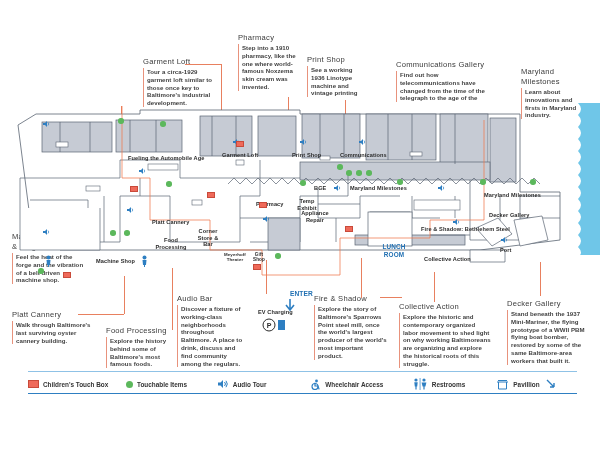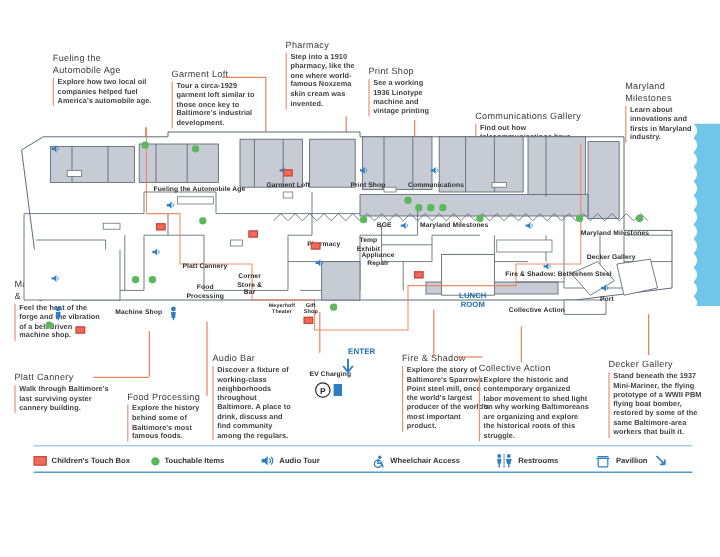--- a/index.html
+++ b/index.html
@@ -55,42 +55,37 @@
   
   .footer{position:absolute;left:0;top:396px;width:600px;height:68px;background:#fff;}
 
   .water{position:absolute;right:0;top:103px;width:22px;height:152px;}
 </style>
 </head>
 <body>
 
 <div class="page">
 
-  <div class="callout" style="left:44px;top:44px;width:84px;">
-    <div class="c-title">Fueling the
-Automobile Age</div>
-    <div class="c-body">Explore how two local oil companies helped fuel America's automobile age.</div>
-  </div>
 
   <div class="callout" style="left:143px;top:57px;width:78px;">
     <div class="c-title">Garment Loft</div>
     <div class="c-body">Tour a circa-1929 garment loft similar to those once key to Baltimore's industrial development.</div>
   </div>
 
   <div class="callout" style="left:238px;top:33px;width:62px;">
     <div class="c-title">Pharmacy</div>
     <div class="c-body">Step into a 1910 pharmacy, like the one where world-famous Noxzema skin cream was invented.</div>
   </div>
 
   <div class="callout" style="left:307px;top:55px;width:58px;">
     <div class="c-title">Print Shop</div>
     <div class="c-body">See a working 1936 Linotype machine and vintage printing</div>
   </div>
 
-  <div class="callout" style="left:396px;top:60px;width:92px;margin-top:32px;">
+  <div class="callout" style="left:396px;top:60px;width:92px;">
     <div class="c-title">Communications Gallery</div>
     <div class="c-body">Find out how telecommunications have changed from the time of the telegraph to the age of the</div>
   </div>
 
   <div class="callout" style="left:521px;top:67px;width:64px;">
     <div class="c-title">Maryland Milestones</div>
     <div class="c-body">Learn about innovations and firsts in Maryland industry.</div>
   </div>
 
   <div class="callout" style="left:12px;top:232px;width:72px;">
@@ -107,21 +102,21 @@
   <div class="callout" style="left:106px;top:326px;width:66px;">
     <div class="c-title">Food Processing</div>
     <div class="c-body">Explore the history behind some of Baltimore's most famous foods.</div>
   </div>
 
   <div class="callout" style="left:177px;top:294px;width:68px;">
     <div class="c-title">Audio Bar</div>
     <div class="c-body">Discover a fixture of working-class neighborhoods throughout Baltimore. A place to drink, discuss and find community among the regulars.</div>
   </div>
 
-  <div class="callout" style="left:335px;top:294px;width:74px;">
+  <div class="callout" style="left:314px;top:294px;width:74px;">
     <div class="c-title">Fire &amp; Shadow</div>
     <div class="c-body">Explore the story of Baltimore's Sparrows Point steel mill, once the world's largest producer of the world's most important product.</div>
   </div>
 
   <div class="callout" style="left:399px;top:302px;width:92px;">
     <div class="c-title">Collective Action</div>
     <div class="c-body">Explore the historic and contemporary organized labor movement to shed light on why working Baltimoreans are organizing and explore the historical roots of this struggle.</div>
   </div>
 
   <div class="callout" style="left:507px;top:299px;width:82px;">

